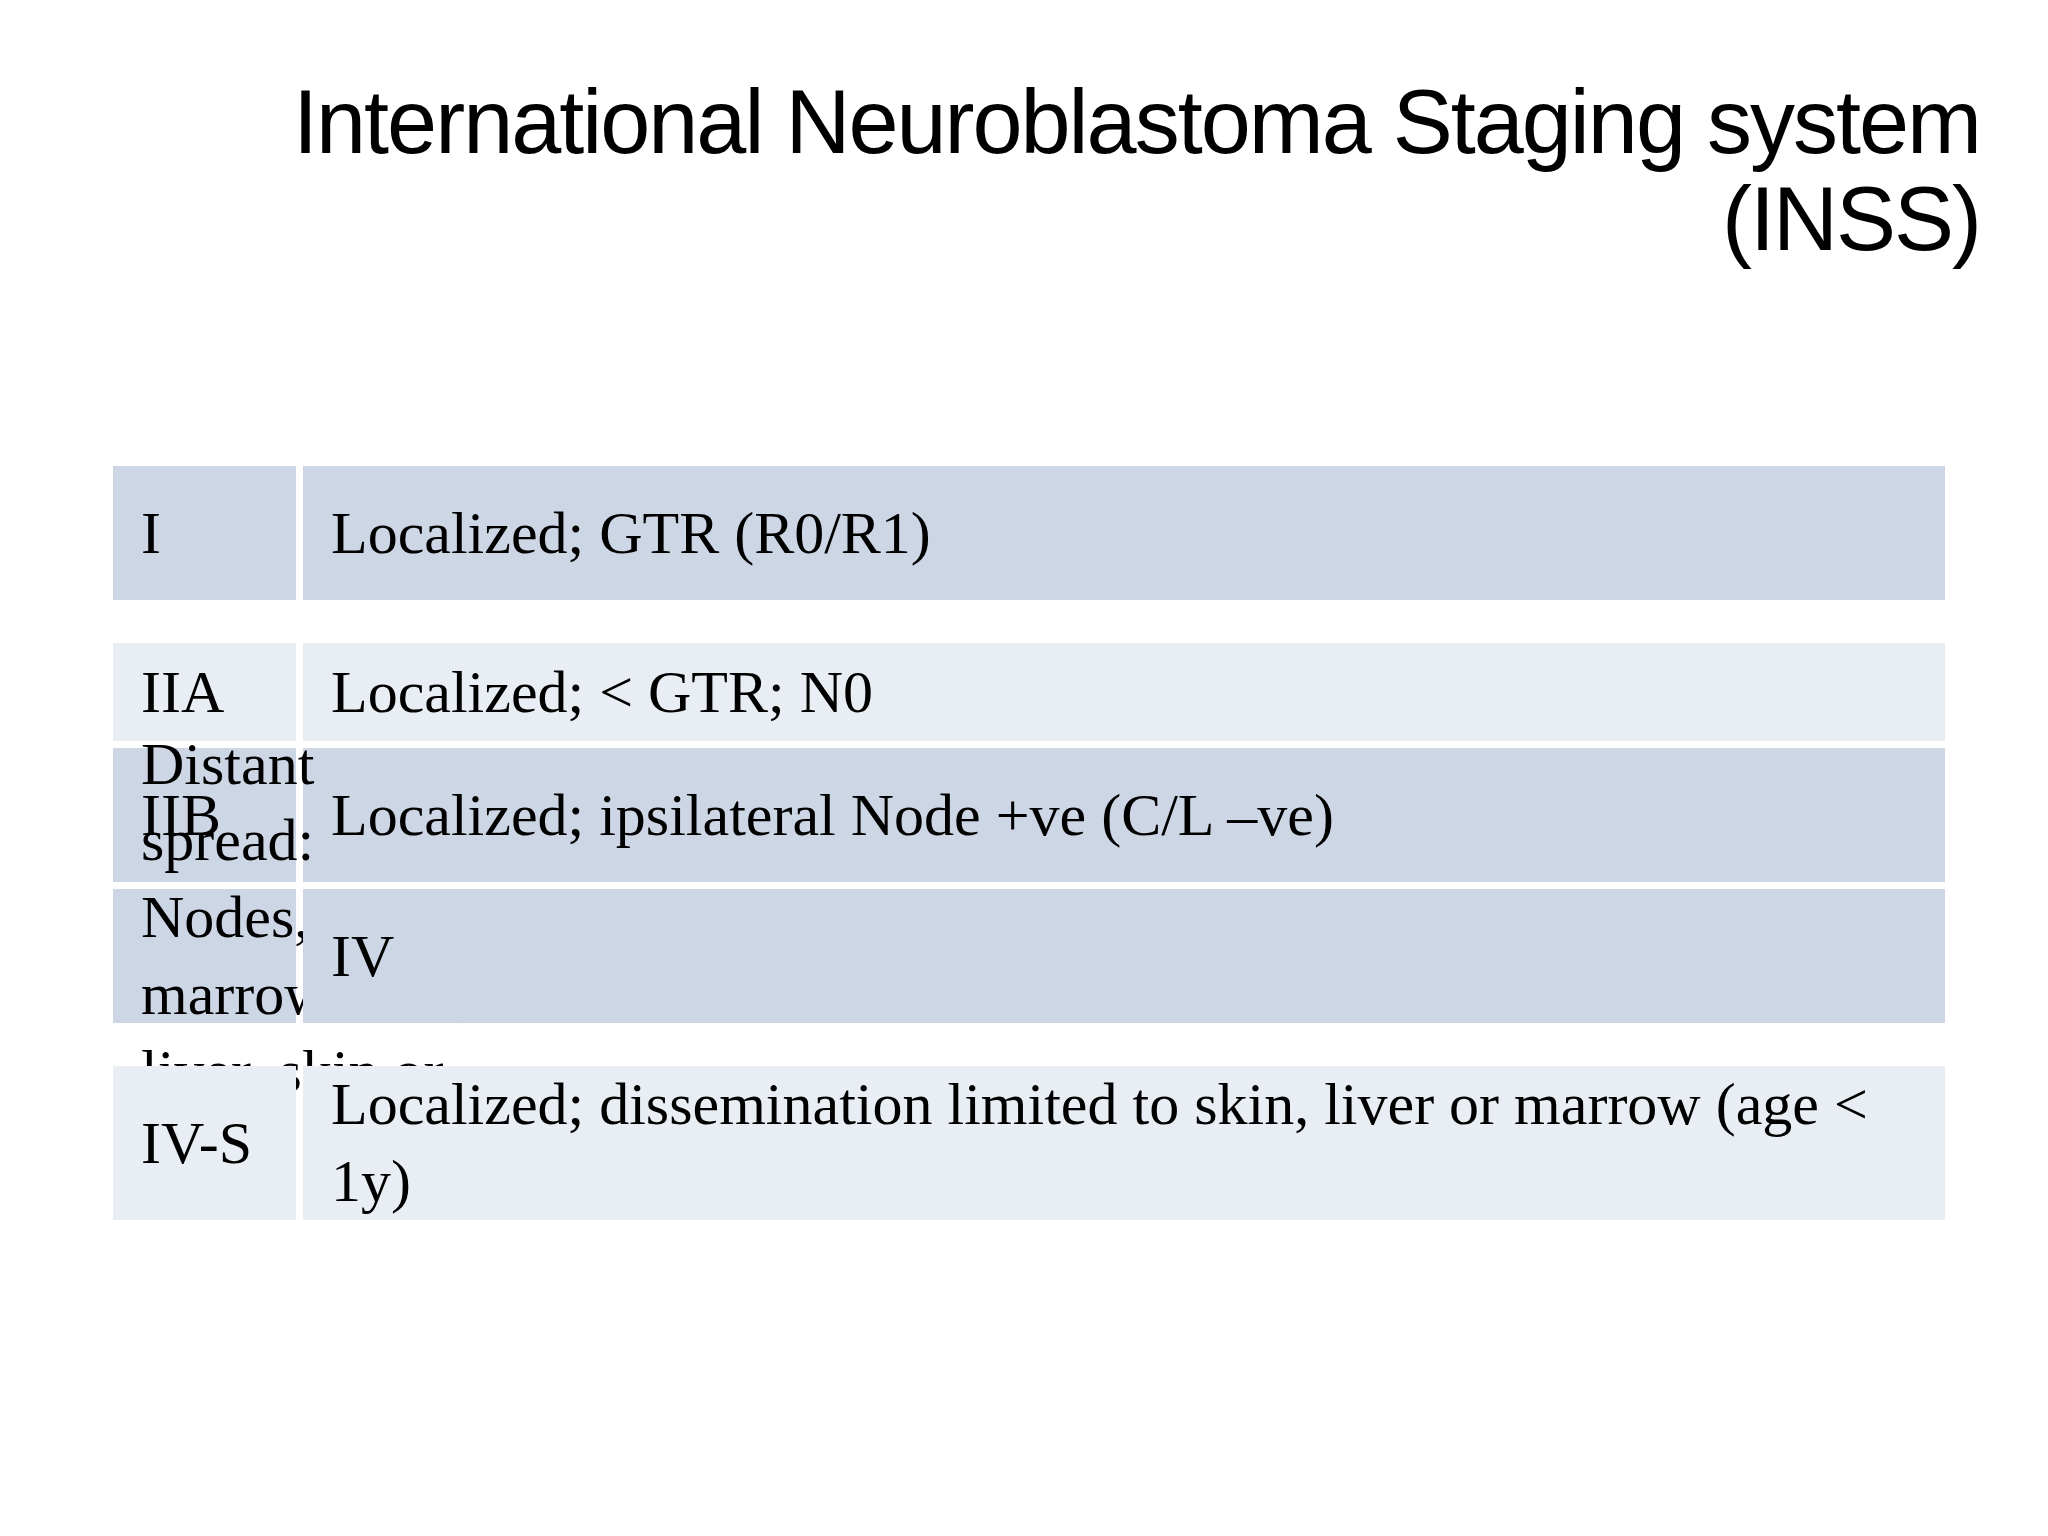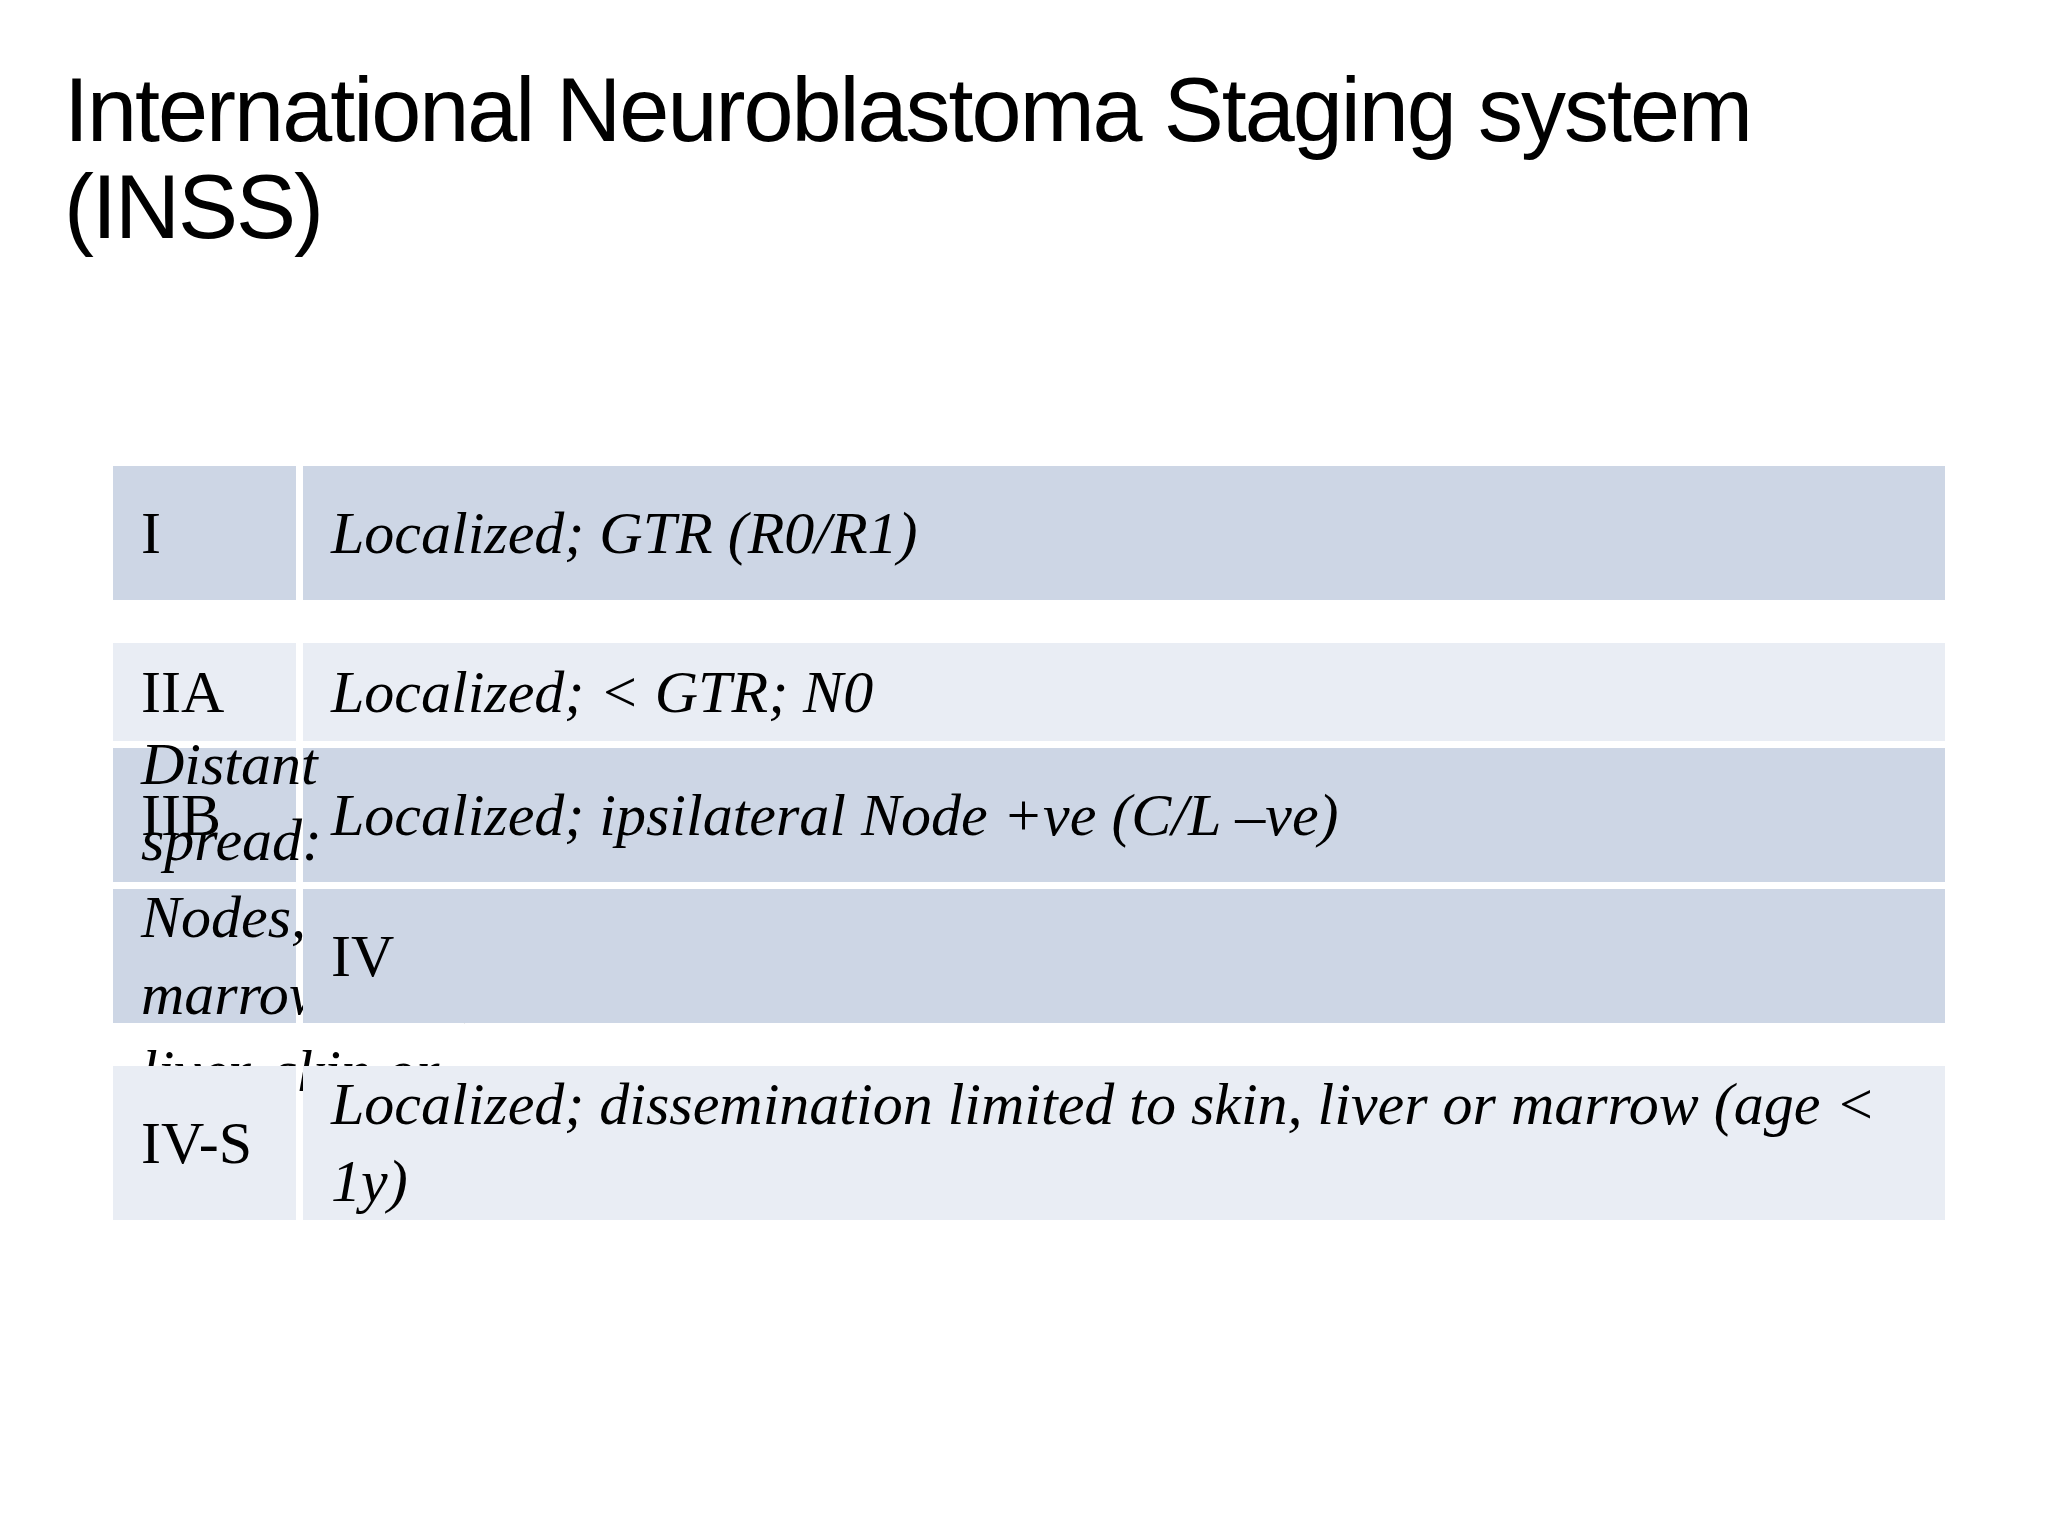--- a/index.html
+++ b/index.html
@@ -13,22 +13,22 @@
     height: 1536px;
     background: #ffffff;
     overflow: hidden;
     font-family: "Liberation Sans", sans-serif;
   }
   .title {
     position: absolute;
     top: 62px;
     left: 64px;
     right: 56px;
-    margin: 0;
-    text-align: left;
+    margin: 12px;
+    text-align: right;
     font-family: "Liberation Sans", sans-serif;
     font-weight: 300;
     font-size: 90px;
     line-height: 1.08;
     letter-spacing: -2px;
     color: #000000;
   }
   .title-line {
     display: block;
   }
@@ -52,21 +52,20 @@
     color: #000000;
     box-sizing: border-box;
   }
   .cell.stage {
     padding-left: 28px;
     padding-right: 8px;
   }
   .cell.desc {
     padding-left: 28px;
     padding-right: 32px;
-    font-style: italic;
   }
   
   .cell.band-dark  { background: var(--band-dark, #cdd6e5); }
   .cell.band-light { background: var(--band-light, #e9edf4); margin-top: 36px; }
 </style>
 </head>
 <body>
 
 <div class="slide">
 

